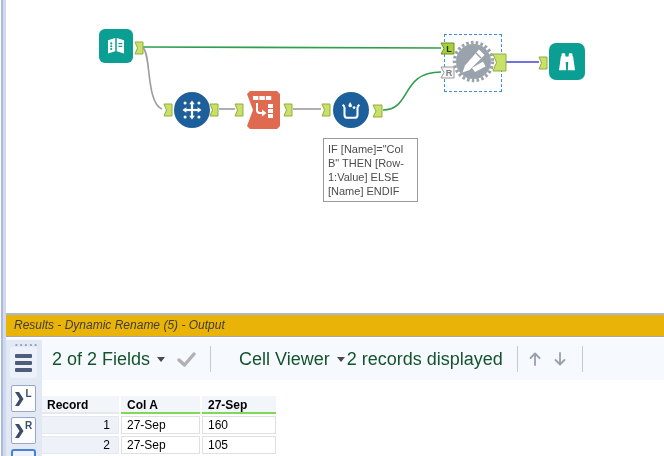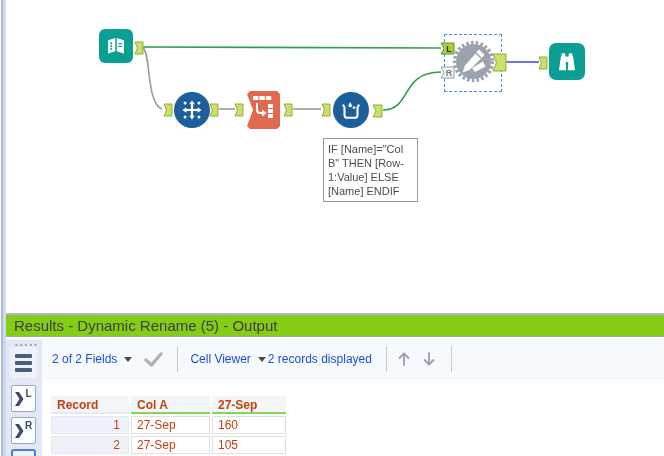--- a/index.html
+++ b/index.html
@@ -33,24 +33,24 @@
   .anchor { position:absolute; }
 
   
   #annotation { position:absolute; left:323px; top:138px; width:95px; min-height:63px;
     background:#fff; border:1px solid #9a9a9a; font-size:11px; line-height:14px;
     color:#4c4c4c; padding:3px 2px 3px 4px; white-space:pre-line; }
 
   
   #results { position:absolute; left:6px; top:313px; width:658px; height:143px;
     border-top:2px solid #a9b8d4; background:#ffffff; overflow:hidden; }
-  #results-header { height:22px; background:#84cc16; border-bottom:1px solid #a6a6a6;
-    font-size:15px; color:#3e3e3e; line-height:21px; padding-left:8px; }
+  #results-header { height:22px; background:#eab308; border-bottom:1px solid #a6a6a6;
+    font-size:12px; color:#3e3e3e; line-height:21px; padding-left:8px;font-style:italic; }
   #results-toolbar { position:absolute; left:0; top:23px; right:0; height:42px;
-    background:#f6f9fd; display:flex; align-items:center; font-size:12px; color:#1d4ed8; }
+    background:#f6f9fd; display:flex; align-items:center; font-size:18px; color:#14532d; }
   #toolbar-items { display:flex; align-items:center; margin-left:46px; }
 
   .caret { width:0; height:0; border-left:4px solid transparent; border-right:4px solid transparent;
     border-top:5px solid #4a4a4a; margin-left:7px; }
   .tdiv { width:1px; height:26px; background:#c9c9c9; margin-left:14px; }
   .arrow-ico { margin-left:9px; }
 
   
   #sidebar { position:absolute; left:0; top:25px; width:36px; height:118px; background:#e2e9f4; z-index:2; }
   #grip-dots { position:absolute; left:9px; top:0px; font-size:8px; letter-spacing:2px; color:#8fa0bc; }
@@ -61,22 +61,22 @@
     border:1px solid #96a7c8; border-radius:2px; display:flex; align-items:center;
     justify-content:center; color:#3c4c6e; }
   #btn-left  { top:45px; }
   #btn-right { top:77px; }
   .sel-letter { font-size:10px; font-weight:bold; transform:translateY(-5px); margin-left:1px; }
   #btn-partial { position:absolute; left:5px; top:109px; width:25px; height:27px;
     border:2px solid #4a7fd6; border-radius:3px; background:#edf2fa; display:flex;
     flex-direction:column; gap:2px; align-items:center; justify-content:center; }
 
   
-  #results-table { position:absolute; left:43px; top:79px; border-collapse:separate;
-    border-spacing:2px; font-size:12px; color:#c2410c; }
+  #results-table { position:absolute; left:33px; top:79px; border-collapse:separate;
+    border-spacing:2px; font-size:12px; color:#000000; }
   #results-table th { background:#f2f5fa; font-weight:bold; text-align:left;
     padding:1px 6px 0 6px; height:18px; border-bottom:2px solid #7ed957; }
   #results-table th.record { border-bottom-color:#e4e8ef; }
   #results-table td { background:#fff; border:1px solid #e0e0e0; padding:1px 5px; height:18px; }
   #results-table td.record { background:#eef2f8; border-color:#e4e8f0; text-align:right; padding-right:8px; }
   .w1 { width:78px; } .w2 { width:79px; } .w3 { width:74px; }
 </style>
 </head>
 <body>
 
@@ -211,21 +211,21 @@
   <div id="results-header">Results - Dynamic Rename (5) - Output</div>
 
   <div id="results-toolbar">
     <div id="toolbar-items">
       <span>2 of 2 Fields</span>
       <span class="caret"></span>
       <svg width="19" height="15" style="margin-left:12px">
         <path d="M2,8 L7.5,13 L17,2" stroke="#b1b1b1" stroke-width="3.4" fill="none" stroke-linecap="round" stroke-linejoin="round"></path>
       </svg>
       <span class="tdiv"></span>
-      <span style="margin-left:12px">Cell Viewer</span>
+      <span style="margin-left:28px">Cell Viewer</span>
       <span class="caret"></span>
       <span style="margin-left:2px">2 records displayed</span>
       <span class="tdiv"></span>
       <svg class="arrow-ico" width="16" height="18">
         <path d="M8,15 V4 M3.5,8 L8,3.5 L12.5,8" stroke="#97a0ad" stroke-width="1.8" fill="none" stroke-linecap="round" stroke-linejoin="round"></path>
       </svg>
       <svg class="arrow-ico" width="16" height="18">
         <path d="M8,3 V14 M3.5,10 L8,14.5 L12.5,10" stroke="#97a0ad" stroke-width="1.8" fill="none" stroke-linecap="round" stroke-linejoin="round"></path>
       </svg>
       <span class="tdiv"></span>

